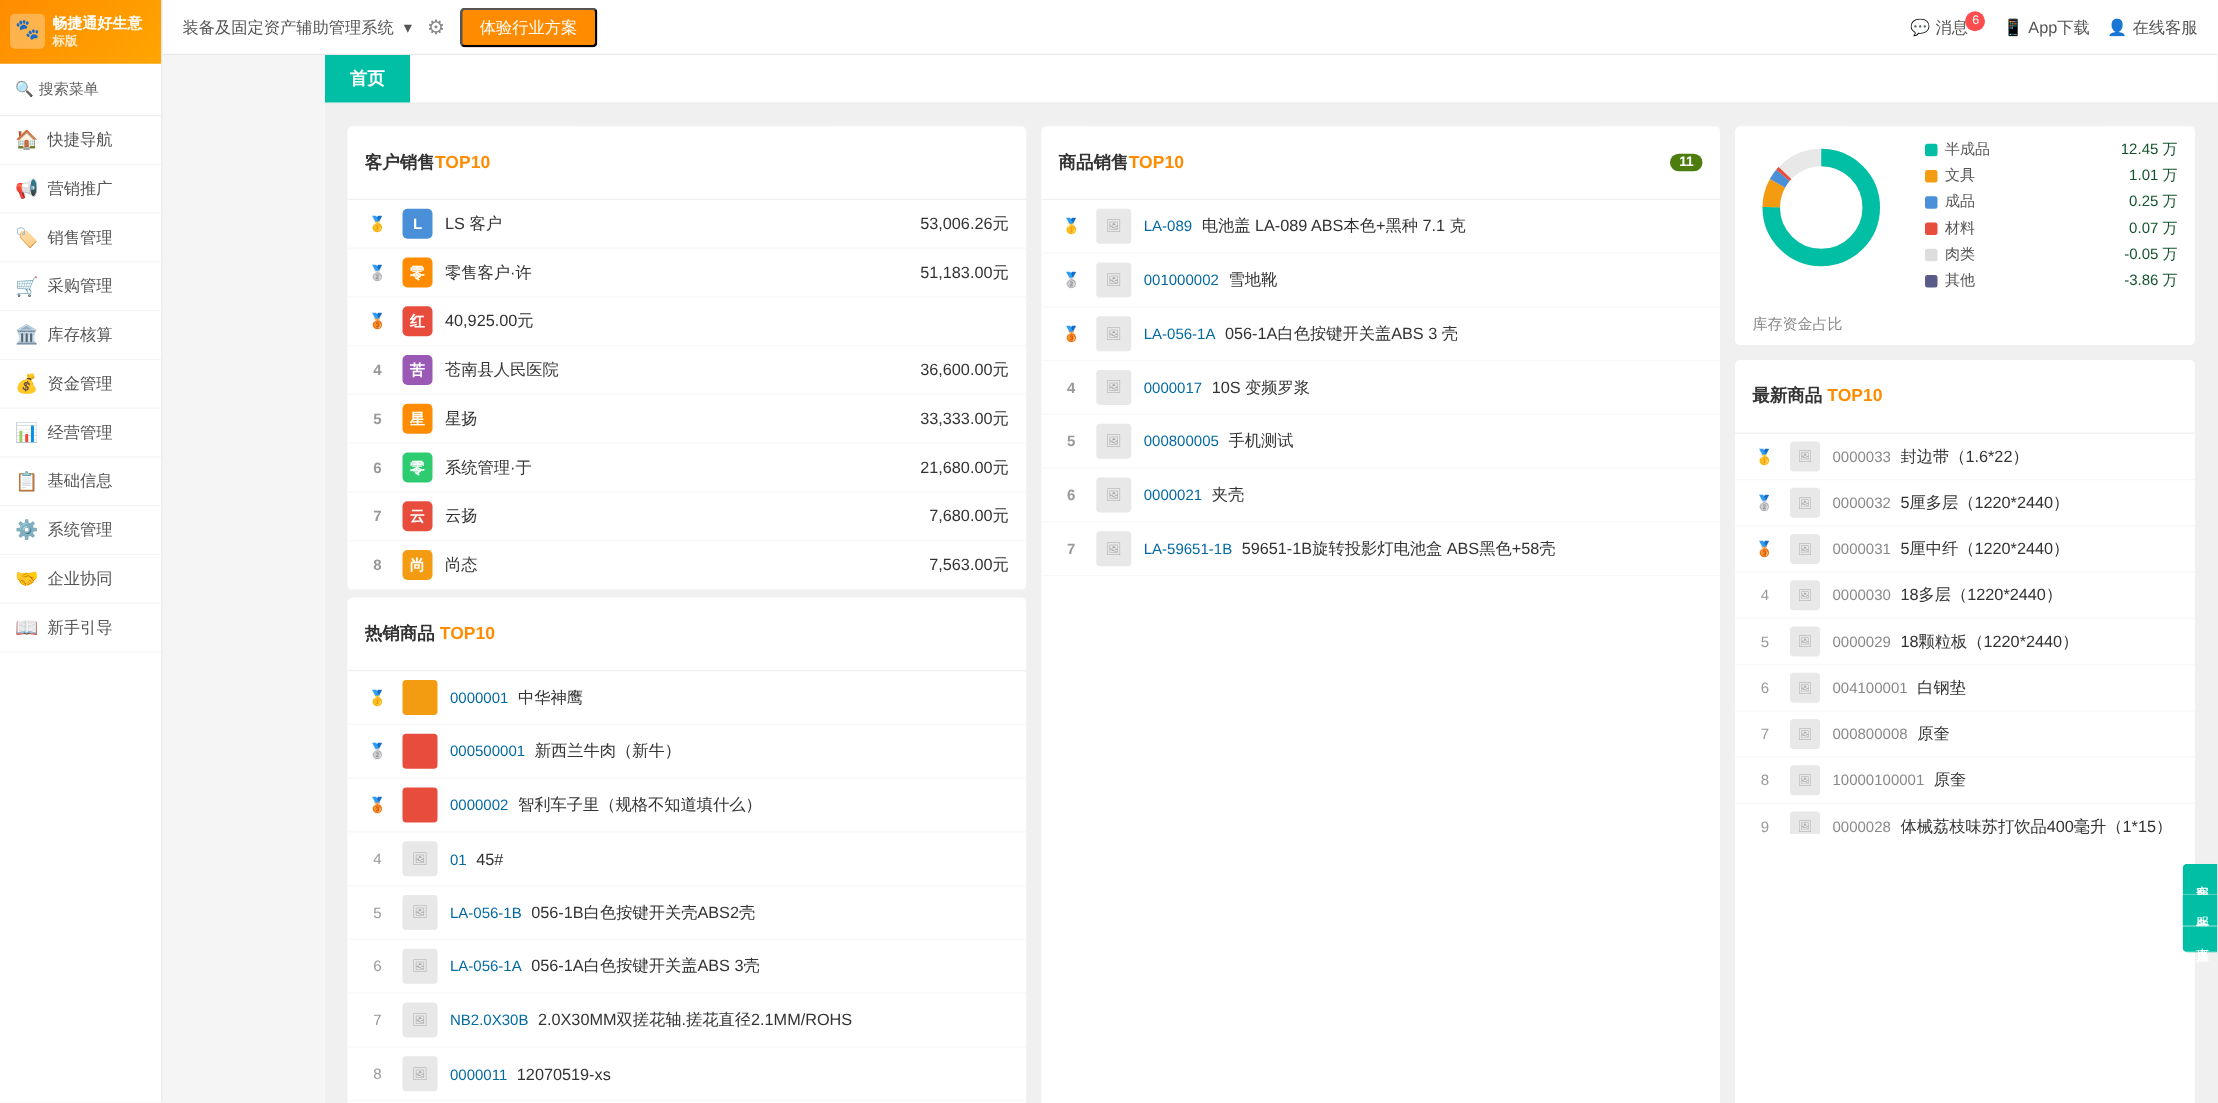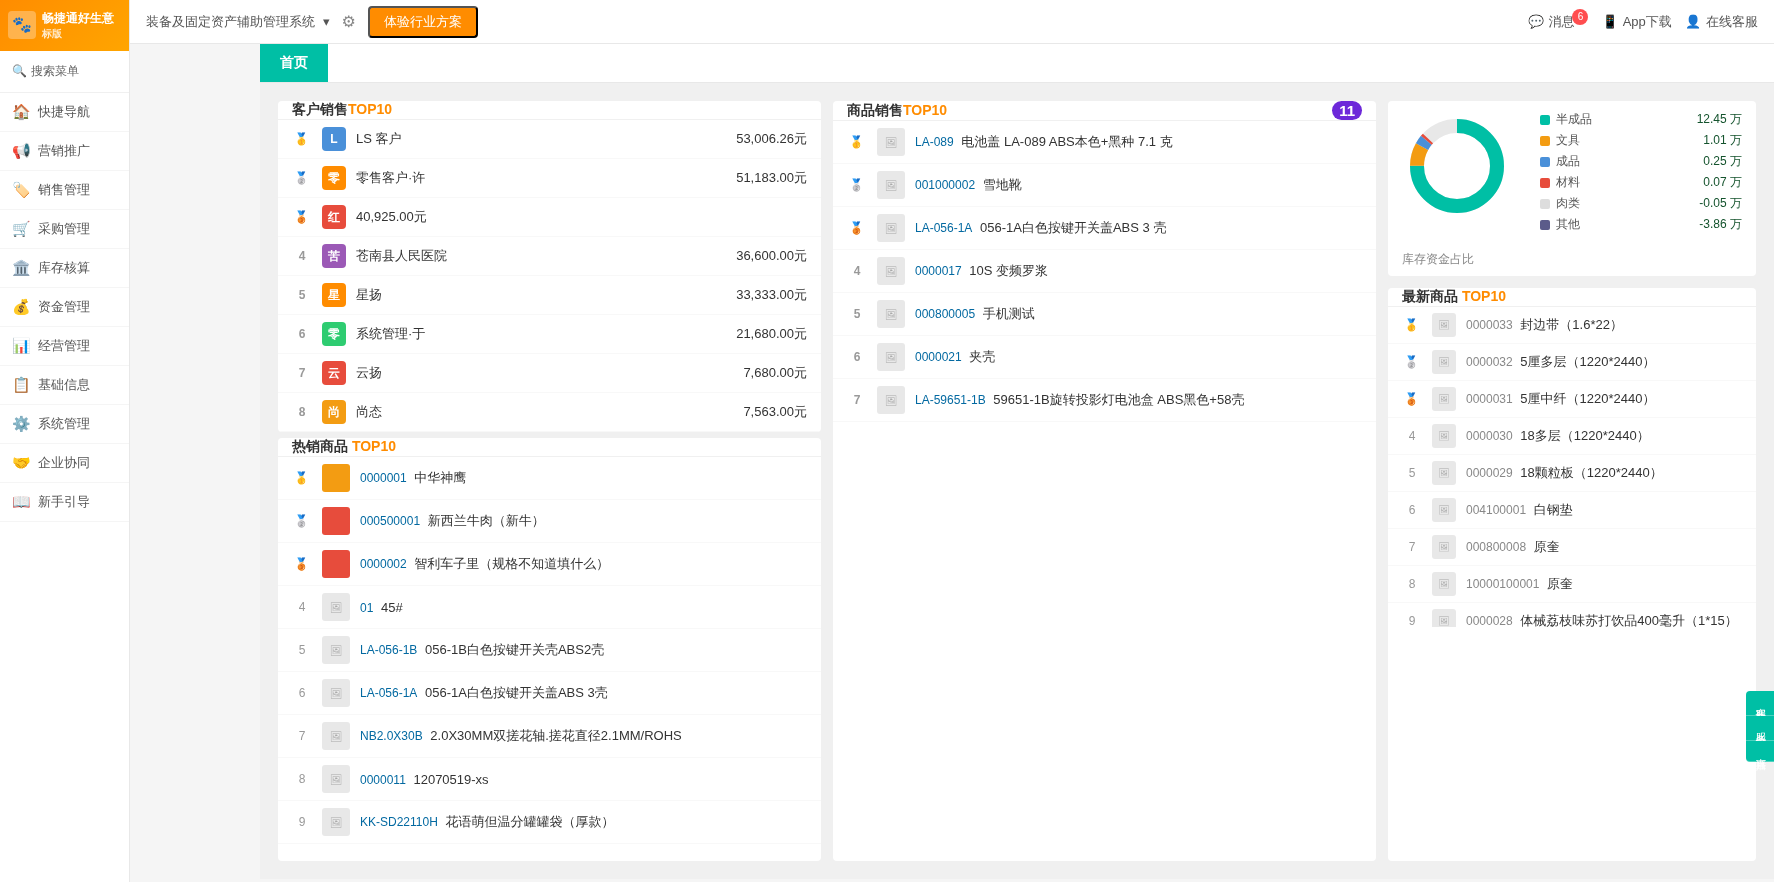--- a/index.html
+++ b/index.html
@@ -133,21 +133,21 @@
     }
 
     .panel {
       background: #fff;
       border-radius: 4px;
       margin: 6px;
       overflow: hidden;
     }
     .panel-header {
       display: flex; align-items: center; justify-content: space-between;
-      padding: 0 14px;
+      padding: 20px 14px;
       font-size: 14px; font-weight: bold;
       border-bottom: 1px solid #f0f0f0;
     }
     .panel-header .highlight { color: #ff8c00; }
 
     
     .rank-list { padding: 0; }
     .rank-item {
       display: flex; align-items: center; gap: 10px;
       padding: 7px 14px;
@@ -498,21 +498,21 @@
     </div>
   </div>
           </div>
       </div>
     </div>
 
     <div class="col-mid">
       <div class="panel" style="flex:1">
         <div class="panel-header">
           <span>商品销售<span class="highlight">TOP10</span></span>
-          <span style="background:#6d28d9;color:#fff;border-radius:10px;padding:1px 7px;font-size:15px">11</span>
+          <span style="background:#4d7c0f;color:#fff;border-radius:10px;padding:1px 7px;font-size:11px">11</span>
         </div>
         <div class="rank-list scrollable-lg">
 
         <div class="prod-rank-item">
     <div class="rank-num top1">🥇</div>
     <div class="hot-img" style="background:#e8e8e8;">🖼</div>
     <div>
       <span class="hot-code">LA-089</span>
       <span class="hot-name">电池盖 LA-089 ABS本色+黑种 7.1 克</span>
     </div>

